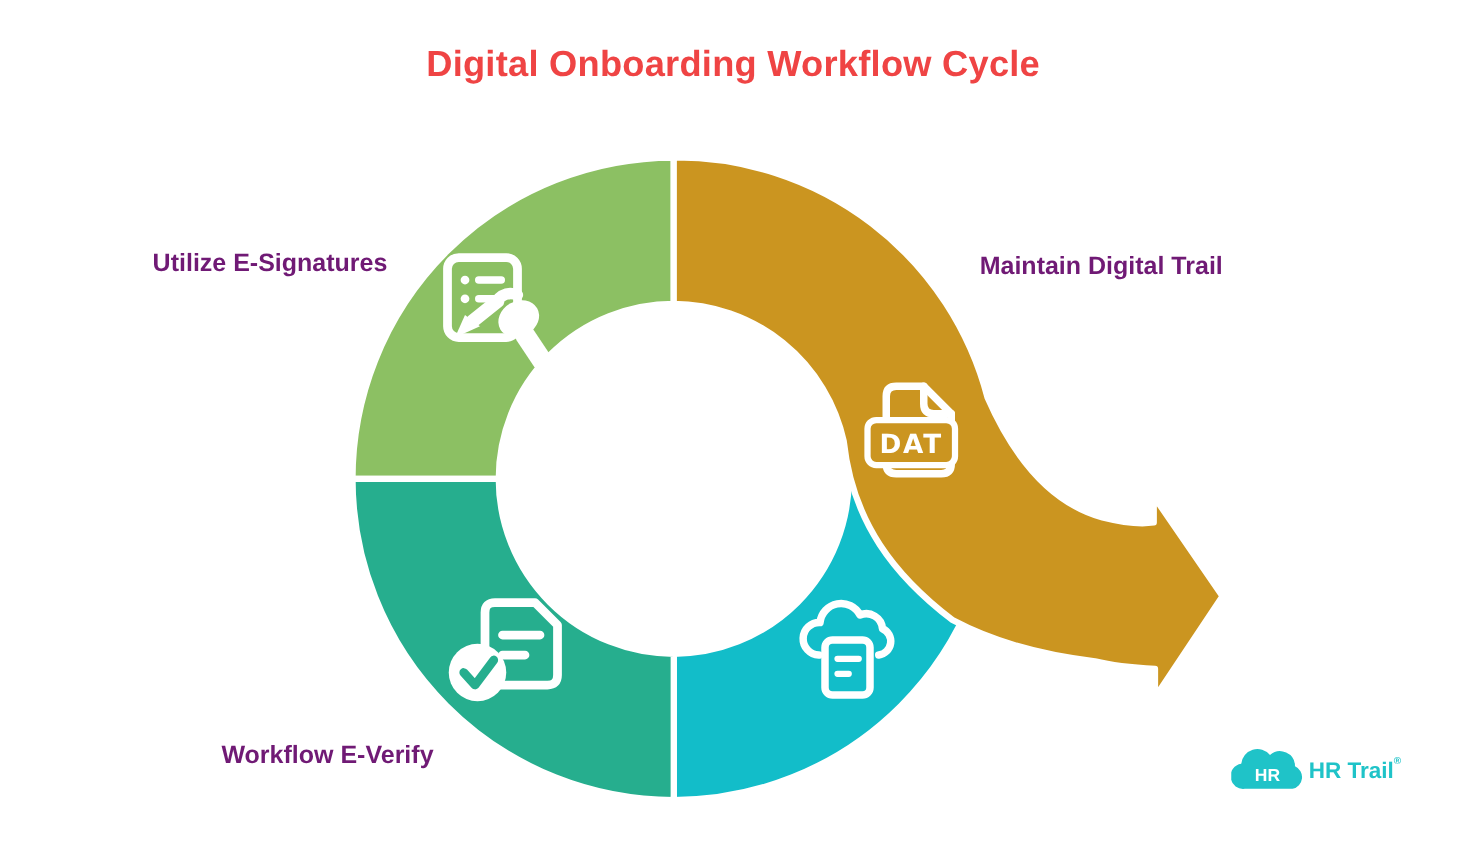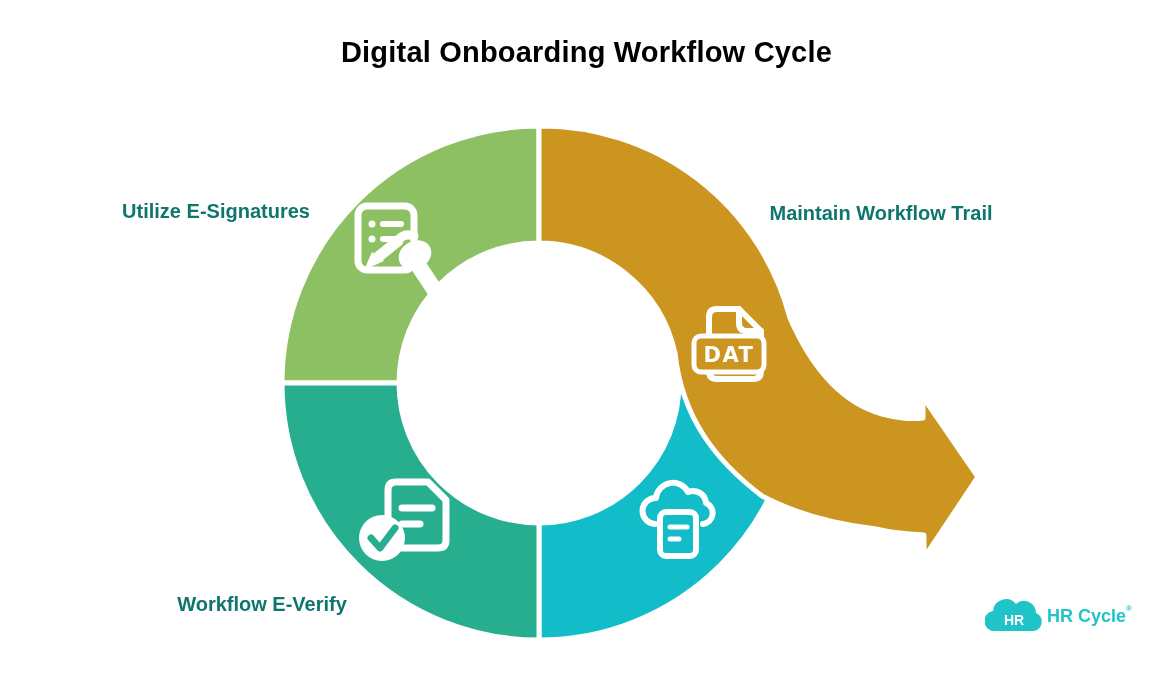--- a/index.html
+++ b/index.html
@@ -7,28 +7,28 @@
     position:relative;
     width:1173px;height:681px;
     background:#ffffff;
     font-family:"Liberation Sans", sans-serif;
     overflow:hidden;
   }
   #page-title{
     position:absolute;top:36px;left:0;width:100%;
     text-align:center;
     font-size:29px;font-weight:bold;
-    color:#000000;
+    color:#ef4444;
     letter-spacing:0.2px;
   }
   .seg-label{
     position:absolute;width:320px;
     text-align:center;
     font-size:20px;font-weight:bold;
-    color:#0f766e;
+    color:#701a75;
   }
   #label-utilize{left:56px;top:200px;}
   #label-maintain{left:721px;top:202px;}
   #label-integrate{left:102px;top:593px;}
   #label-automate{left:625px;top:603px;}
   #diagram-svg{position:absolute;left:0;top:0;}
   .ring{stroke:#ffffff;stroke-width:5;stroke-linejoin:round;}
   .icon-stroke{fill:none;stroke:#ffffff;stroke-linecap:round;stroke-linejoin:round;}
   #brand{
     position:absolute;left:985px;top:598px;width:180px;height:40px;
@@ -98,24 +98,24 @@
 
     <g>
       <path class="icon-stroke" stroke-width="6" d="M 655,524 A 13,13 0 0 1 656,498 A 17,17 0 0 1 688,492 A 13,13 0 0 1 706,503 A 11,11 0 0 1 703,524"></path>
       <rect x="660" y="512" width="36" height="44" rx="6" fill="#12BDC9" stroke="#ffffff" stroke-width="6"></rect>
       <path class="icon-stroke" d="M 670,527 H 687" stroke-width="5"></path>
       <path class="icon-stroke" d="M 670,539 H 679" stroke-width="5"></path>
     </g>
   </svg>
 
   <div class="seg-label" id="label-utilize">Utilize E-Signatures</div>
-  <div class="seg-label" id="label-maintain">Maintain Workflow Trail</div>
+  <div class="seg-label" id="label-maintain">Maintain Digital Trail</div>
   <div class="seg-label" id="label-integrate">Workflow E-Verify</div>
 
   <div id="brand">
     <svg width="58" height="40" viewBox="0 0 58 40">
       <path fill="#1FC3C8" d="M 11,33 A 10,10 0 0 1 8,13 A 13,13 0 0 1 31,6 A 12,12 0 0 1 51,15 A 9.5,9.5 0 0 1 49,33 Z"></path>
       <text x="29" y="27" text-anchor="middle" font-family="Liberation Sans, sans-serif" font-size="14" font-weight="bold" fill="#ffffff">HR</text>
     </svg>
-    <div id="brand-name"><span>HR Cycle</span><span id="brand-reg">®</span></div>
+    <div id="brand-name"><span>HR Trail</span><span id="brand-reg">®</span></div>
   </div>
 
 </div>
 
 </body></html>

